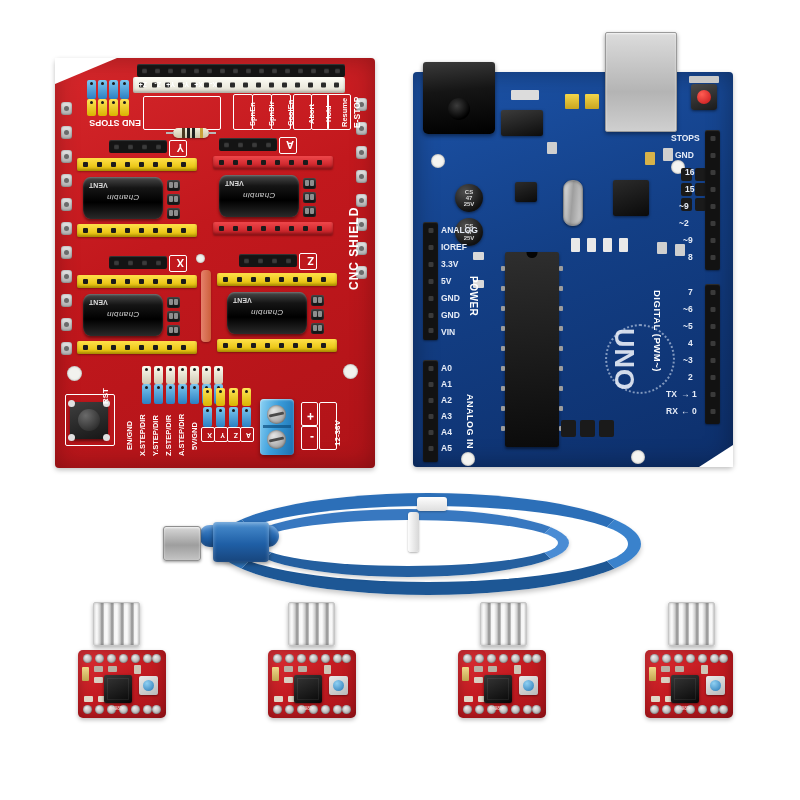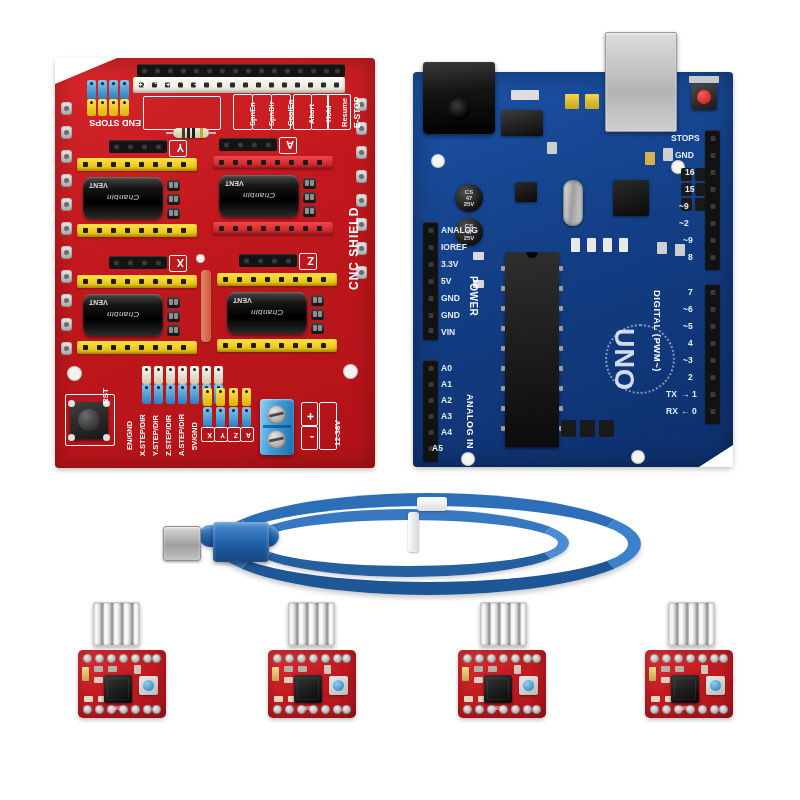--- a/index.html
+++ b/index.html
@@ -730,21 +730,21 @@
       <div class="pin" style="top:38px"></div>
         <div class="pin" style="top:54px"></div>
       <div class="pin" style="top:70px"></div>
         <div class="pin" style="top:86px"></div>
     </div>
     <div class="pin-lbl" style="left:28px;top:291px;">A0</div>
     <div class="pin-lbl" style="left:28px;top:307px;">A1</div>
     <div class="pin-lbl" style="left:28px;top:323px;">A2</div>
     <div class="pin-lbl" style="left:28px;top:339px;">A3</div>
     <div class="pin-lbl" style="left:28px;top:355px;">A4</div>
-    <div class="pin-lbl" style="left:19px;top:371px;">A5</div>
+    <div class="pin-lbl" style="left:28px;top:371px;">A5</div>
     <div class="grp-lbl" style="left:62px;top:322px;transform:rotate(90deg);font-size:9px;">ANALOG IN</div>
 
     <div class="uno-hdr" style="left:292px;top:58px;width:15px;height:140px;">
       <div class="pin" style="top:6px"></div>
         <div class="pin" style="top:23px"></div>
       <div class="pin" style="top:40px"></div>
         <div class="pin" style="top:57px"></div>
       <div class="pin" style="top:74px"></div>
         <div class="pin" style="top:91px"></div>
       <div class="pin" style="top:108px"></div>

